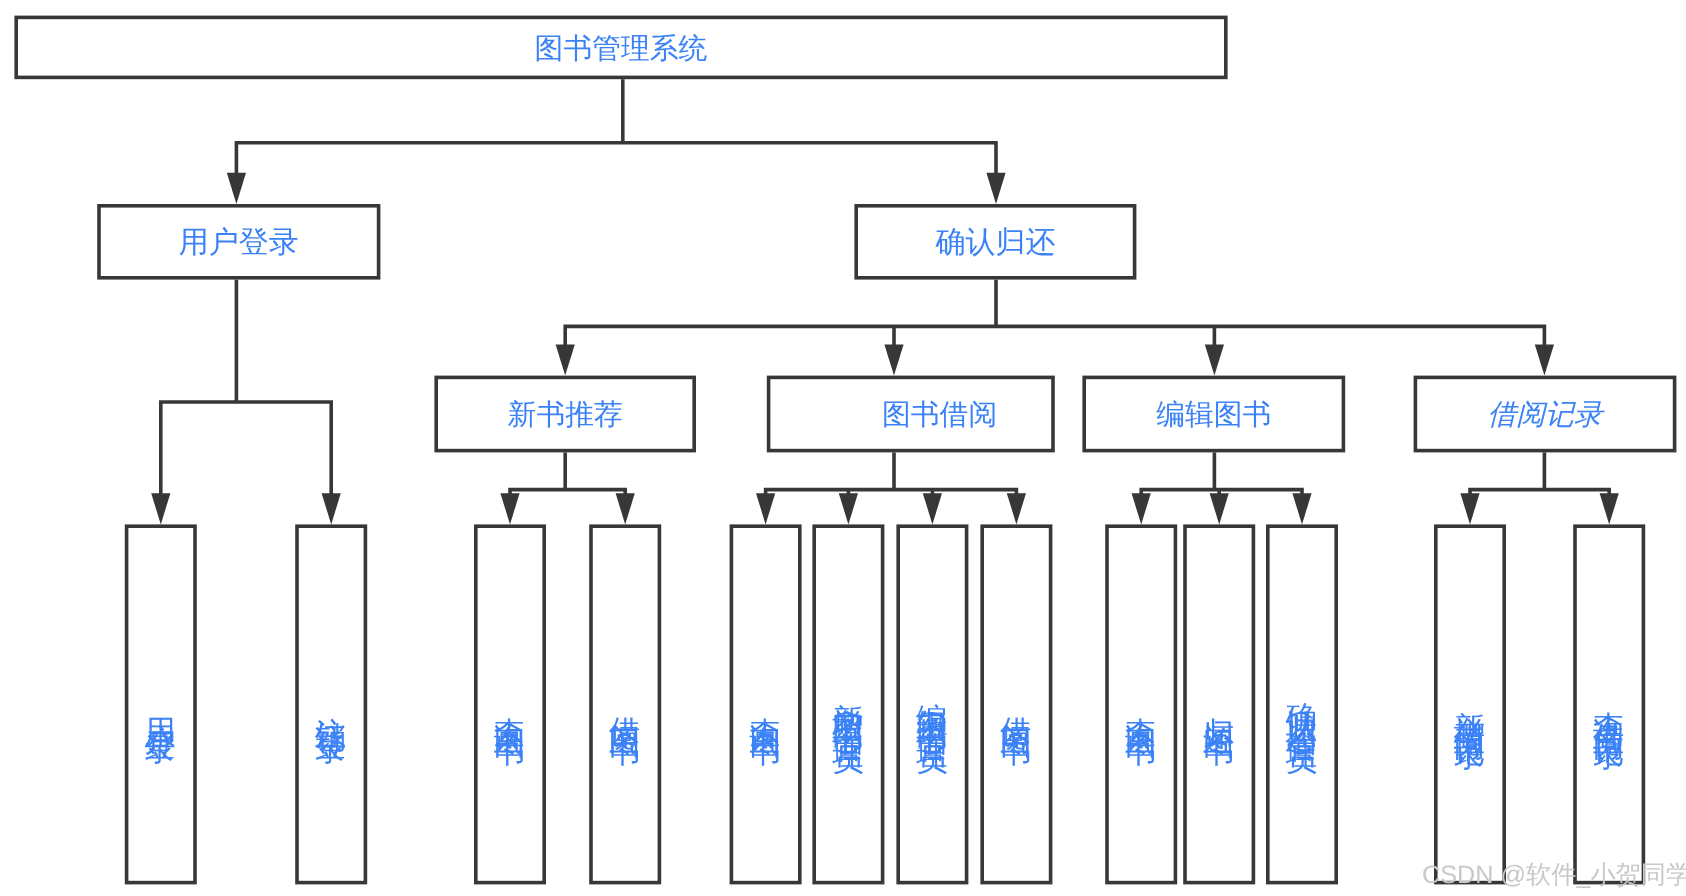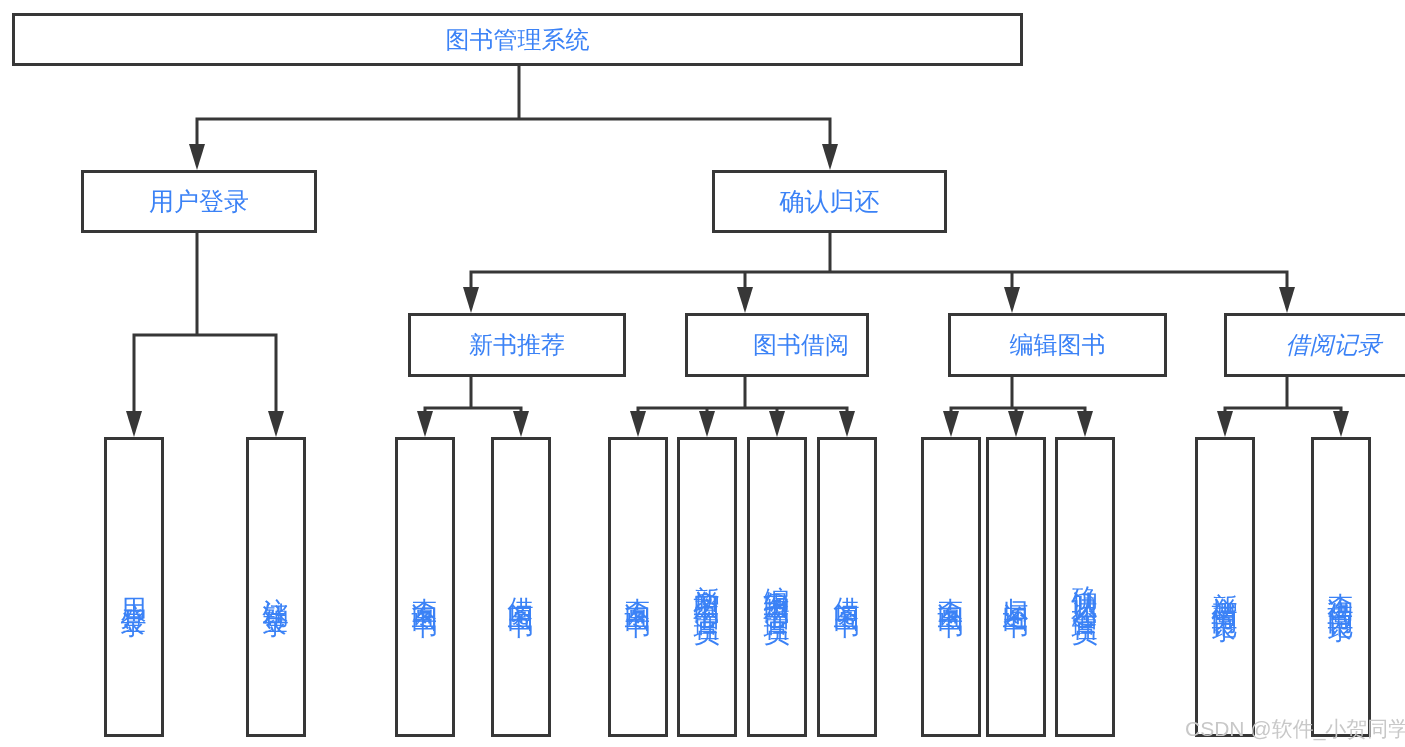--- a/index.html
+++ b/index.html
@@ -38,21 +38,20 @@
     width: 1011px; height: 53px;
     font-size: 24px;
   }
   .box.lvl1 {
     top: 170px; height: 63px;
     font-size: 25px;
   }
   .box.lvl2 {
     top: 313px; height: 64px;
     font-size: 24px;
-    margin-left: 46px;
   }
   .box.leaf {
     top: 437px; height: 300px; width: 60px;
     font-size: 26px;
   }
   .vtext {
     writing-mode: vertical-rl;
     -webkit-writing-mode: vertical-rl;
     line-height: 1.0;
     letter-spacing: 5px;
@@ -138,21 +137,21 @@
   <div class="box lvl1" style="left:81px;width:236px;">
     <span>用户登录</span>
   </div>
   <div class="box lvl1" style="left:712px;width:235px;">
     <span>确认归还</span>
   </div>
 
   <div class="box lvl2" style="left:362px;width:218px;">
     <span>新书推荐</span>
   </div>
-  <div class="box lvl2" style="left:639px;width:184px;padding-left:48px;">
+  <div class="box lvl2" style="left:639px;width:240px;padding-left:48px;">
     <span>图书借阅</span>
   </div>
   <div class="box lvl2" style="left:902px;width:219px;">
     <span>编辑图书</span>
   </div>
   <div class="box lvl2" style="left:1178px;width:219px;font-style:italic;">
     <span>借阅记录</span>
   </div>
 
   <div class="box leaf" style="left:104px;">

